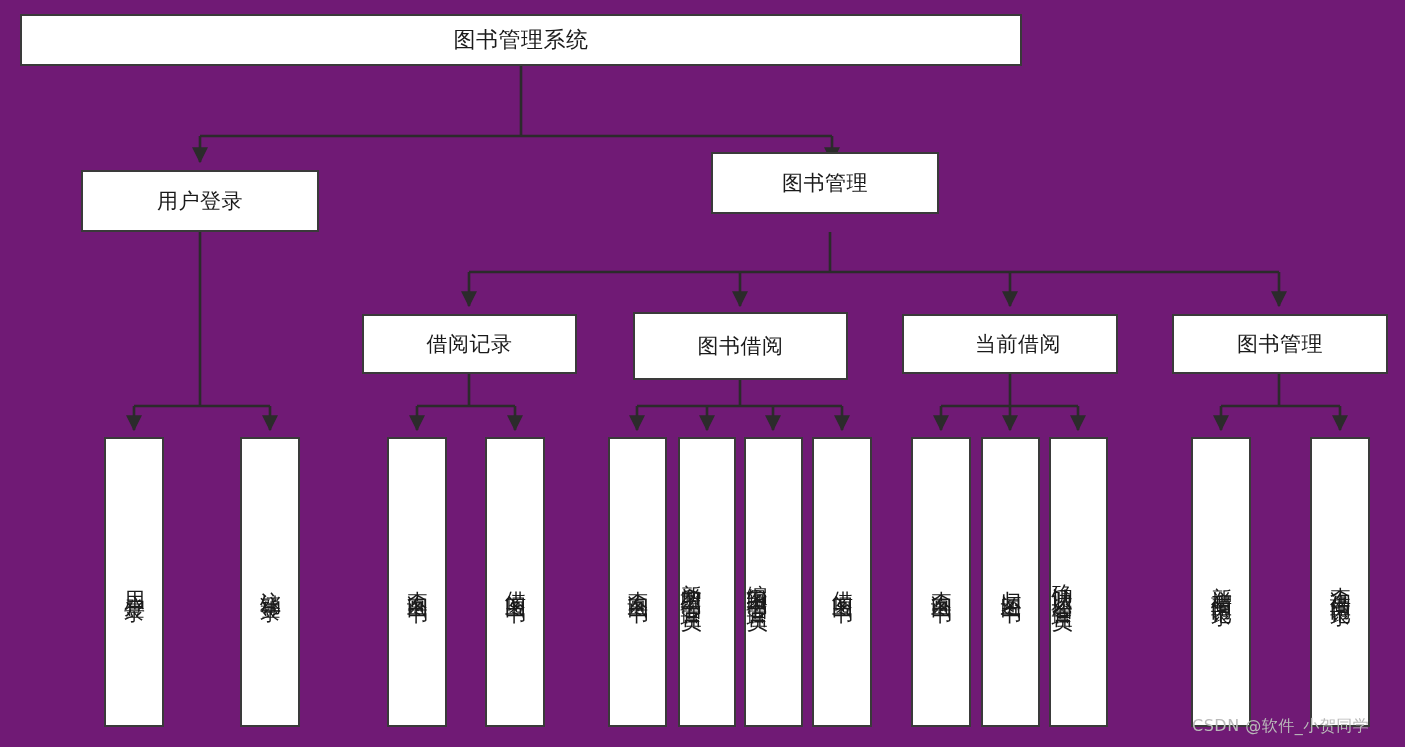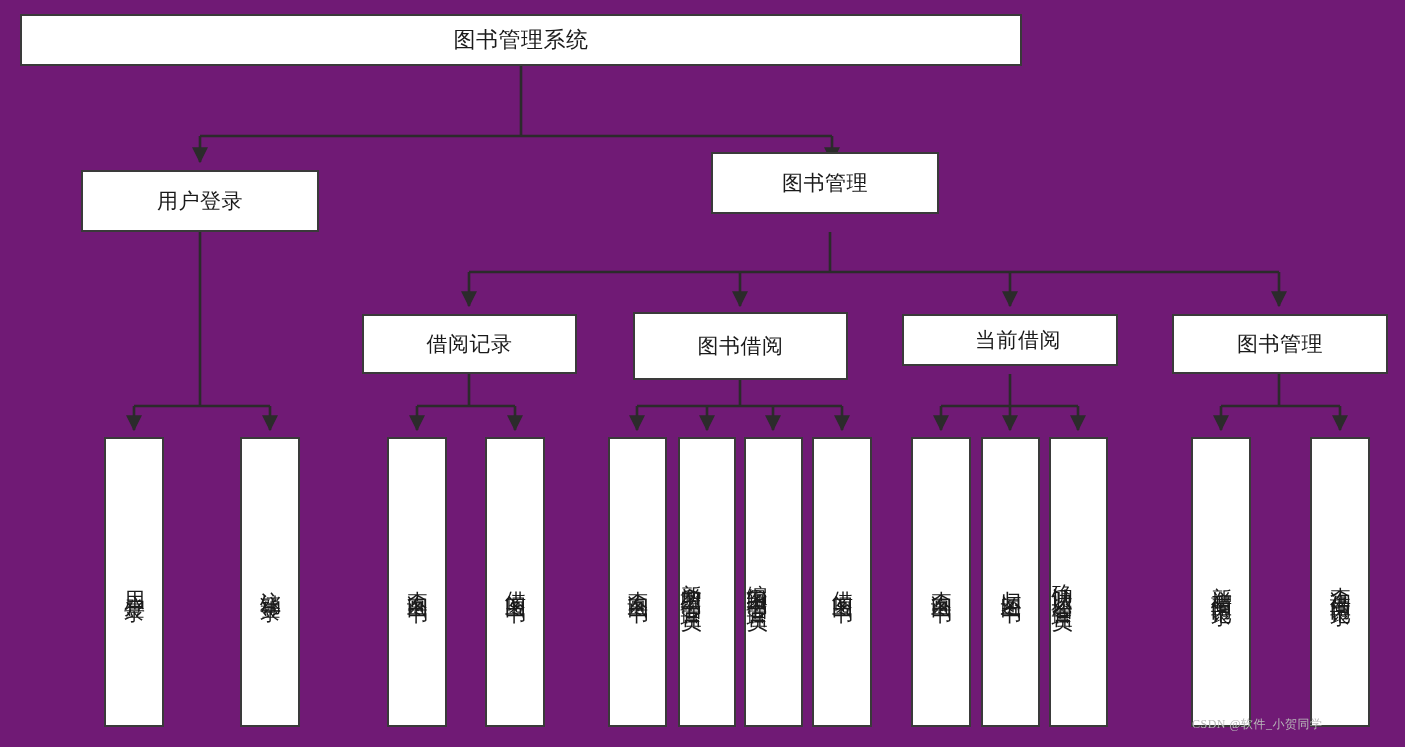--- a/index.html
+++ b/index.html
@@ -63,26 +63,25 @@
     line-height: 1.0;
     letter-spacing: 4px;
     white-space: nowrap;
   }
   .node.vert.mid {
     justify-content: center;
     padding-top: 0;
   }
   .watermark {
     position: absolute;
-    font-size: 12px;
+    font-size: 16px;
     color: #b9b9b9;
     white-space: nowrap;
     letter-spacing: 0.5px;
     user-select: none;
-    font-family: Liberation Serif, serif;
   }
 </style>
 </head>
 <body>
 
 <div id="canvas">
 
   <svg id="edges" viewBox="0 0 1405 747" width="1405" height="747" xmlns="http://www.w3.org/2000/svg">
     <defs>
       <marker id="arrow" viewBox="0 0 10 10" refX="9.2" refY="5" markerWidth="6.2" markerHeight="6.2" orient="auto-start-reverse">
@@ -146,21 +145,21 @@
   </div>
 
   <div class="node horiz" style="left:362px; top:314px; width:215px; height:60px;">
     <span class="label">借阅记录</span>
   </div>
 
   <div class="node horiz" style="left:633px; top:312px; width:215px; height:68px;">
     <span class="label">图书借阅</span>
   </div>
 
-  <div class="node horiz" style="left:902px; top:314px; width:216px; height:52px;padding-left:16px;">
+  <div class="node horiz" style="left:902px; top:314px; width:216px; height:60px;padding-left:16px;">
     <span class="label">当前借阅</span>
   </div>
 
   <div class="node horiz" style="left:1172px; top:314px; width:216px; height:60px;">
     <span class="label">图书管理</span>
   </div>
 
   <div class="node vert mid" style="left:104px; top:437px; width:60px; height:290px;">
     <span class="label">用户登录</span>
   </div>

